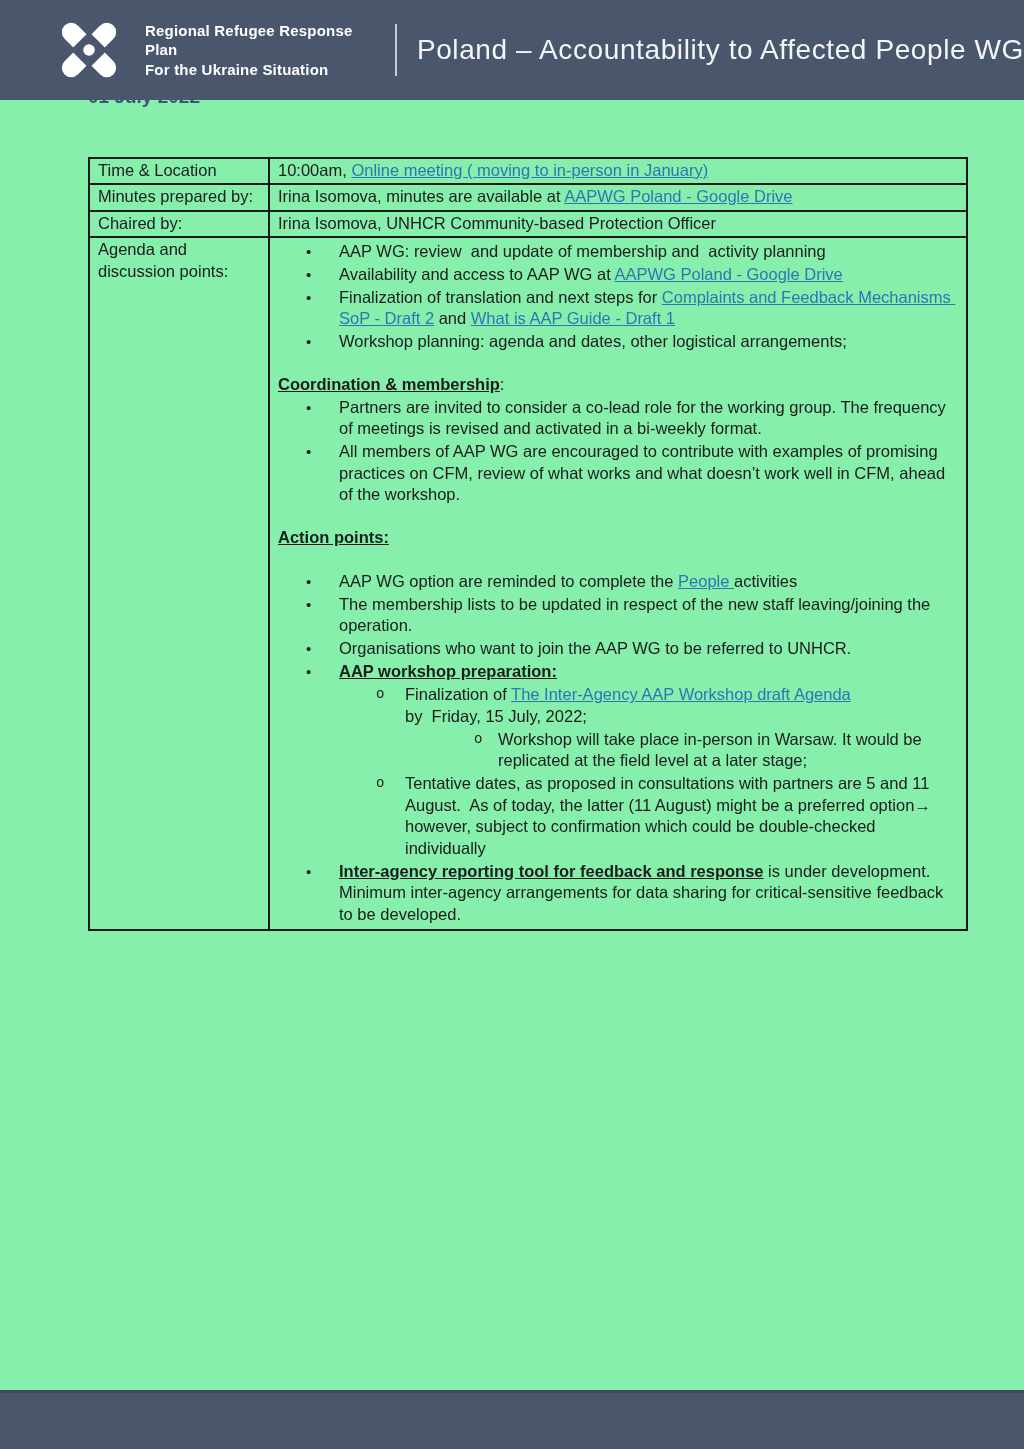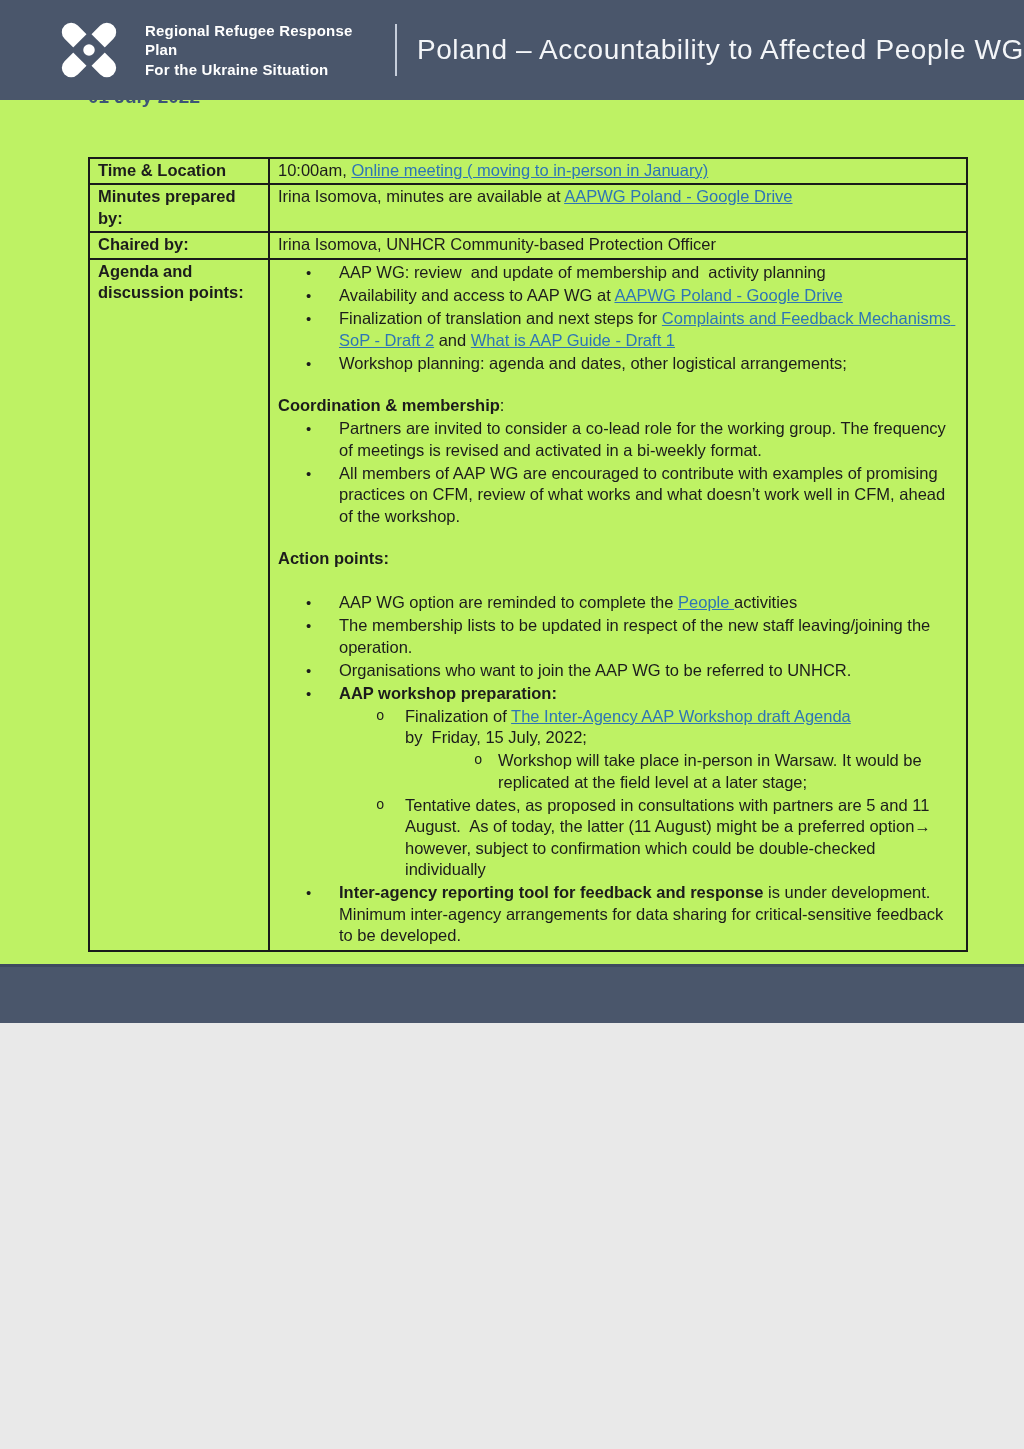--- a/index.html
+++ b/index.html
@@ -3,22 +3,22 @@
 <meta charset="utf-8">
 <style>
   :root{
     --banner-bg:#4A566B;
     --accent-heading:#3D5577;
     --link:#2E75B6;
     --border:#1A1A1A;
   }
   html,body{margin:0;padding:0;background:#e9e9e9;}
   .page{
-    position:relative;width:1024px;height:1023px;margin:0 auto;
-    background:#bef264;overflow:hidden;
+    position:relative;width:1024px;height:1449px;margin:0 auto;
+    background:#86efac;overflow:hidden;
     font-family:"Liberation Sans","DejaVu Sans",sans-serif;color:#1c1c1c;
   }
   
   .banner{
     position:absolute;top:0;left:0;right:0;height:100px;
     background:var(--banner-bg);
     display:flex;align-items:center;padding-left:46px;box-sizing:border-box;
   }
   .logo{display:flex;align-items:center;}
   .logo-icon{flex:none;}
@@ -38,25 +38,25 @@
   }
   .doc-date{font-size:19px;font-weight:bold;color:var(--accent-heading);margin-top:5px;}
   
   table.minutes{
     margin-top:49px;border-collapse:collapse;table-layout:fixed;width:842px;
   }
   table.minutes td{
     border:2px solid var(--border);vertical-align:top;
     padding:1px 8px 2px 8px;font-size:16.5px;line-height:21.5px;
   }
-  td.lbl{font-weight:bold;width:162px;}
+  td.lbl{font-weight:normal;width:162px;}
   td.val{width:680px;}
   td.agenda{height:680px;padding-top:8px;}
   a.lnk{color:var(--link);text-decoration:underline;cursor:pointer;}
-  .b{font-weight:bold;}
+  .b{font-weight:bold;text-decoration:underline;}
   
   .blk-heading{margin-top:21px;}
   .blk-spacer{height:21px;}
   .blk-ul{margin:0;}
   .li{display:flex;margin:1.5px 0;}
   .marker{flex:none;}
   .lvl1{padding-left:28px;}
   .lvl1 > .marker{width:33px;font-size:15px;}
   .lvl2{padding-left:98px;}
   .lvl2 > .marker{width:29px;font-size:14px;font-family:"Liberation Mono","DejaVu Sans Mono",monospace;}

